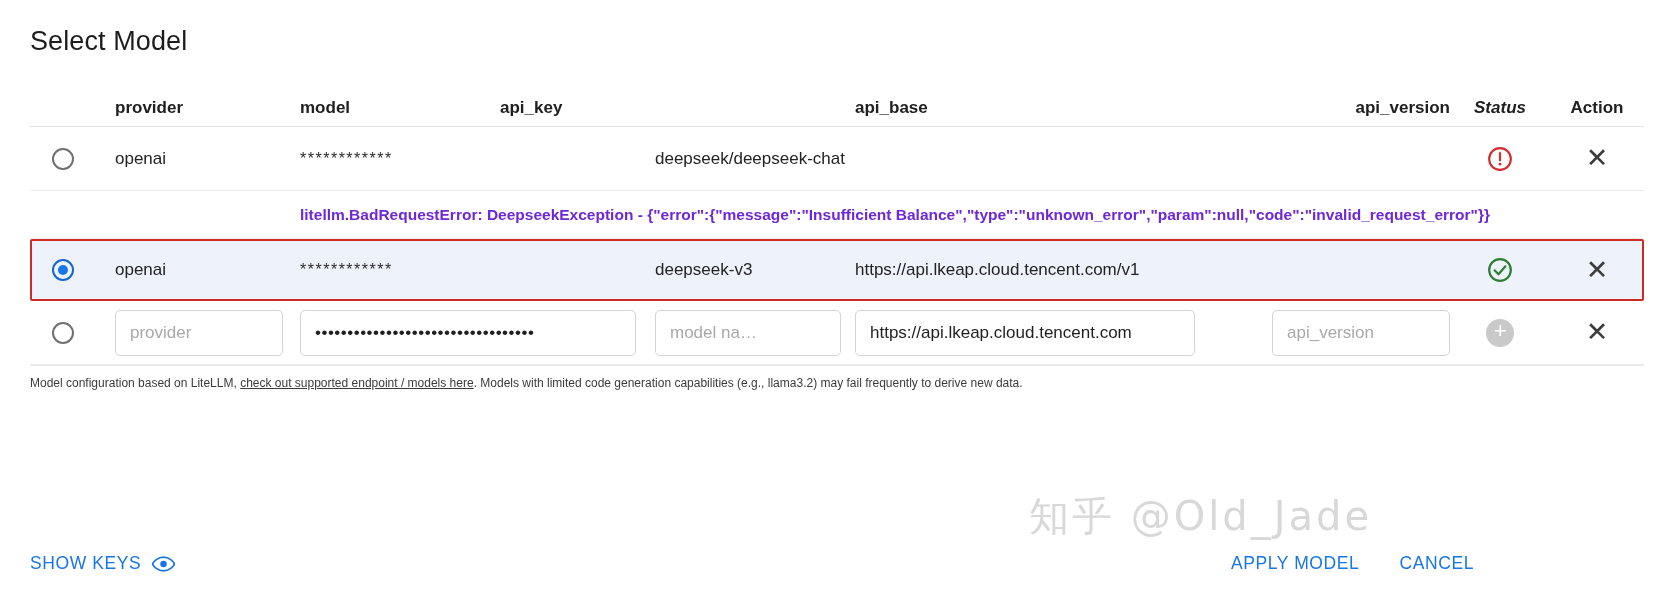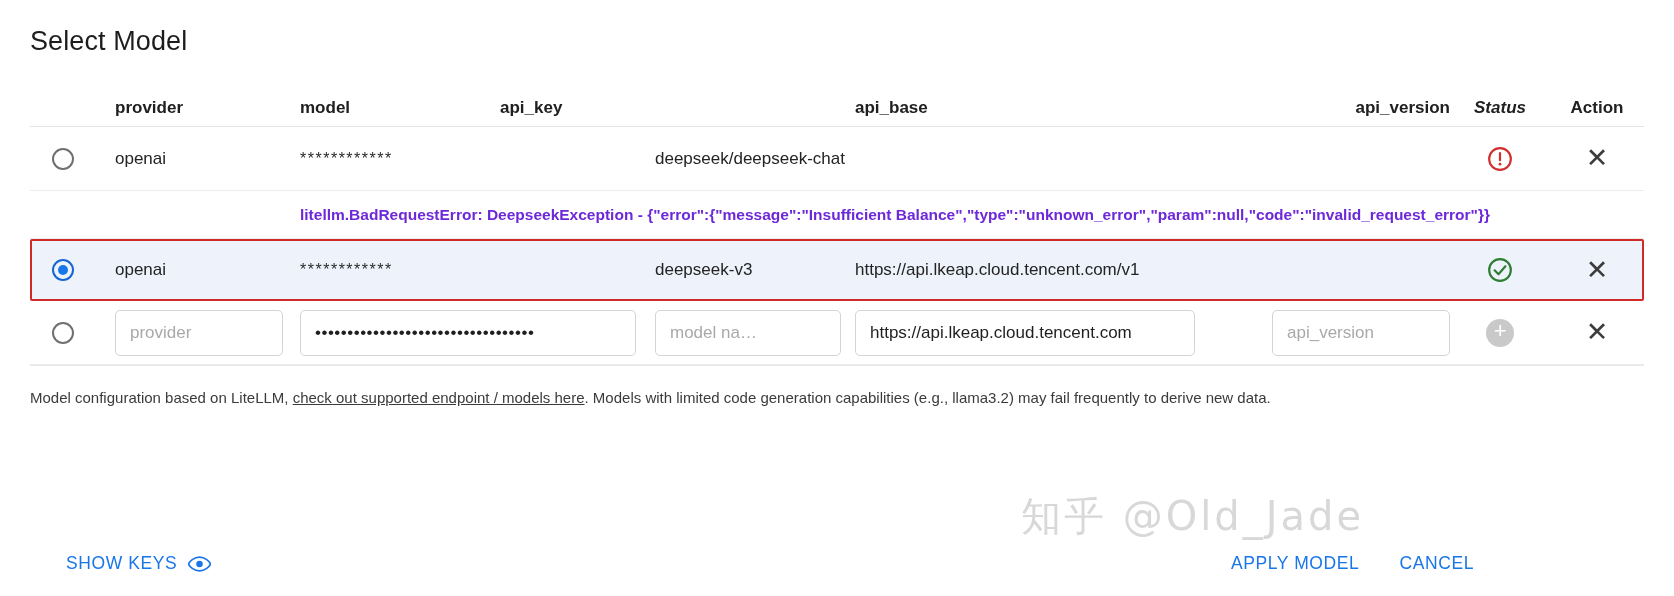--- a/index.html
+++ b/index.html
@@ -144,53 +144,53 @@
   .inp::placeholder { color:#a9a9a9; }
   .inp.pw { letter-spacing:.5px; }
   .wrap-prov  { width:168px; }
   .wrap-key   { width:336px; }
   .wrap-model { width:186px; }
   .wrap-base  { width:340px; }
   .wrap-ver   { width:178px; margin-left:auto; }
 
   
   .note {
-    font-size:15px;
+    font-size:12px;
     color:#3b3b3b;
-    padding-top:23px;
+    padding-top:10px;
     border-top:1px solid #e7e7e7;
     margin-top:0px;
     width:1614px;
   }
   .note a { color:#3b3b3b; text-decoration:underline; }
 
   
   .bottom {
     position:absolute;
     left:30px; right:30px;
     bottom:22px;
     display:flex;
     align-items:center;
     justify-content:space-between;
   }
   .showkeys {
     display:flex; align-items:center; gap:11px;
     color:#1976e8; font-size:17.5px; font-weight:500;
-    letter-spacing:.6px; cursor:pointer;margin-left:36px;
+    letter-spacing:.6px; cursor:pointer;
   }
   .actions { display:flex; align-items:center; gap:40px; }
   .actions .btn {
     color:#1976e8; font-size:17.5px; font-weight:500;
     letter-spacing:.6px; cursor:pointer;
   }
 
   
   .watermark {
     position:absolute;
-    right:140px; bottom:52px;
+    right:132px; bottom:52px;
     font-size:40px;
     color:#d8d8d8;
     letter-spacing:3px;
     user-select:none;
     white-space:nowrap;
     font-family:"DejaVu Sans", sans-serif;
   }
 </style>
 </head>
 <body>

